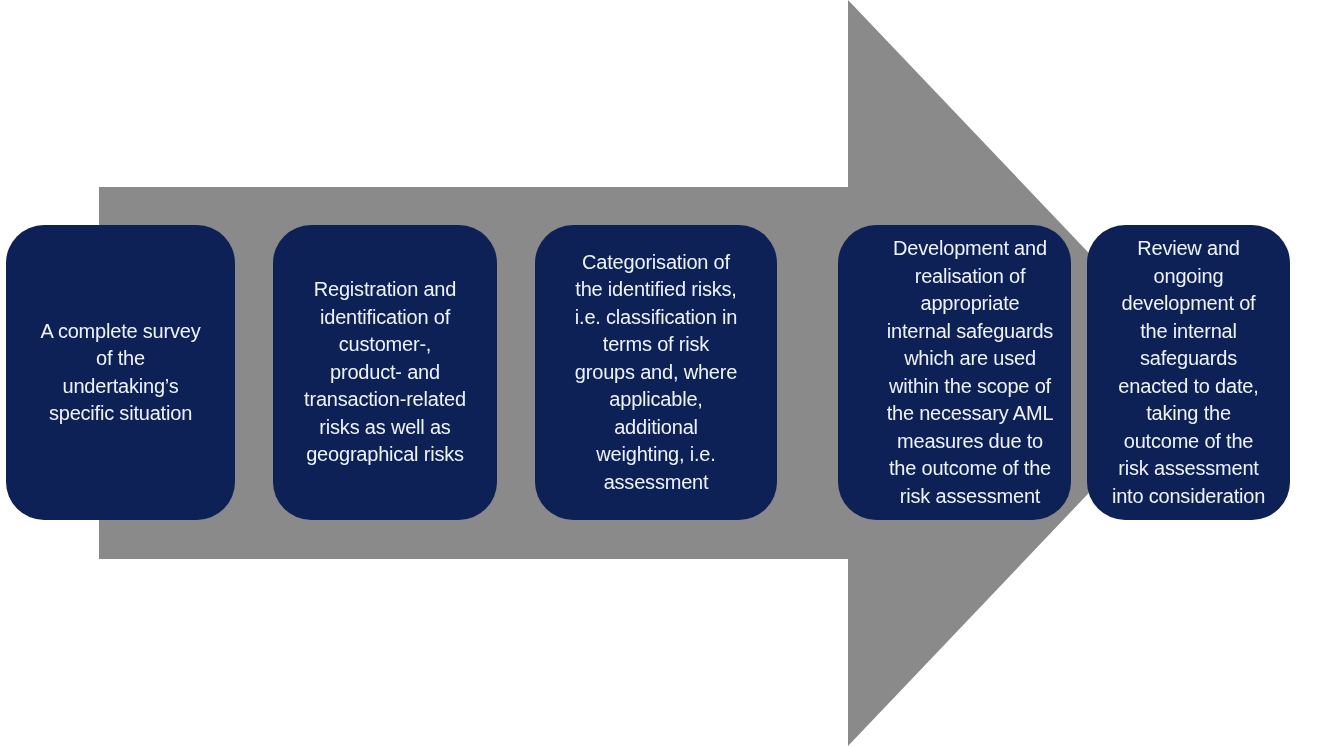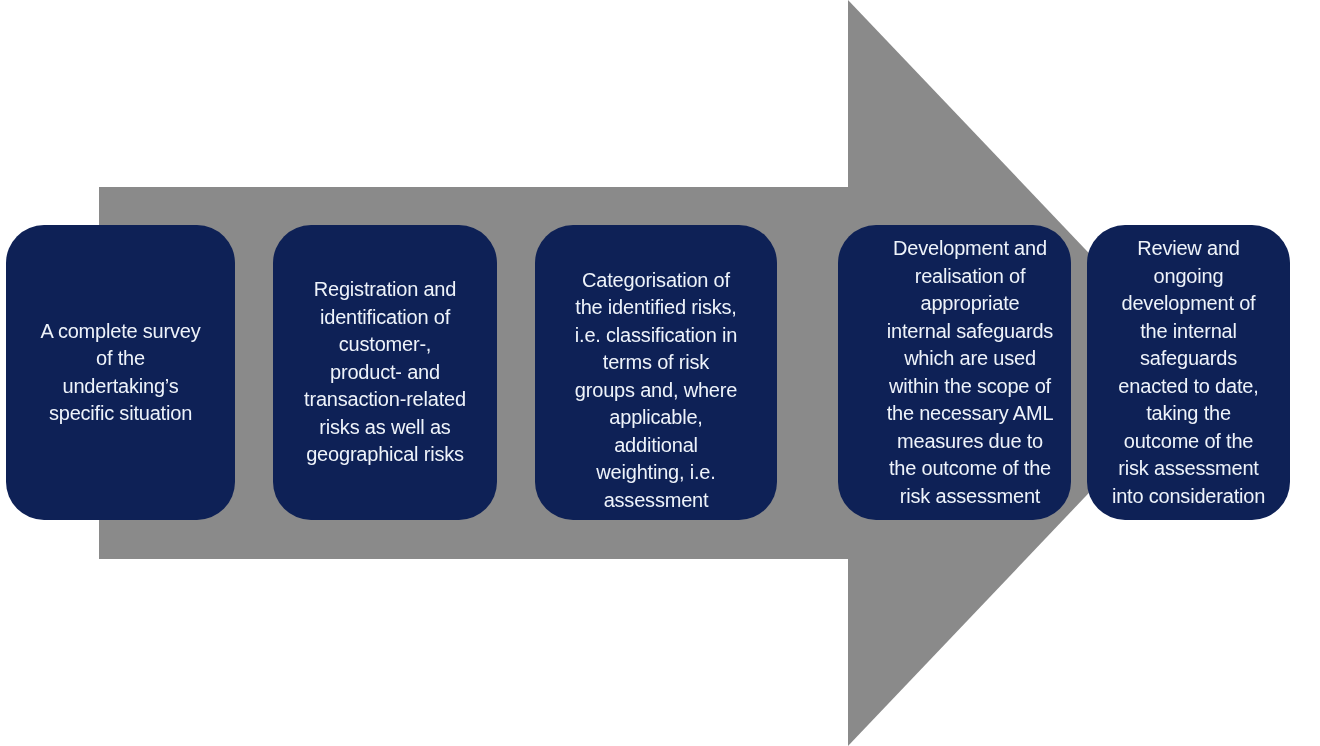--- a/index.html
+++ b/index.html
@@ -47,21 +47,21 @@
   .step-label {
     color: #eef3fa;
     font-size: 20px;
     line-height: 27.5px;
     text-align: center;
     white-space: pre-line;
     letter-spacing: -0.2px;
   }
   .box-1 { left: 6px;    width: 229px; }
   .box-2 { left: 273px;  width: 224px; }
-  .box-3 { left: 535px;  width: 242px; align-items: flex-end; }
+  .box-3 { left: 535px;  width: 242px; }
   .box-4 { left: 838px;  width: 233px; padding-left: 39px; }
   .box-5 { left: 1087px; width: 203px; }
 </style>
 </head>
 <body>
 
 <div class="canvas">
 
   <div class="arrow-body"></div>
   <div class="arrow-head"></div>

